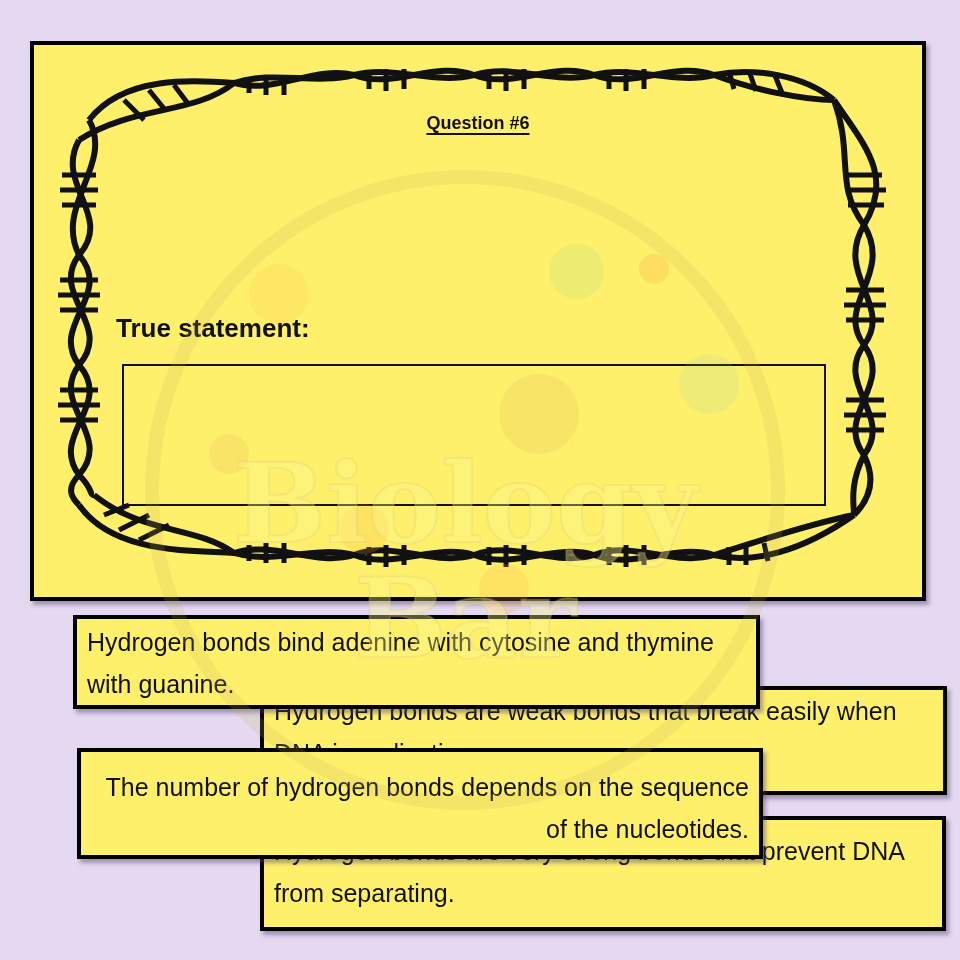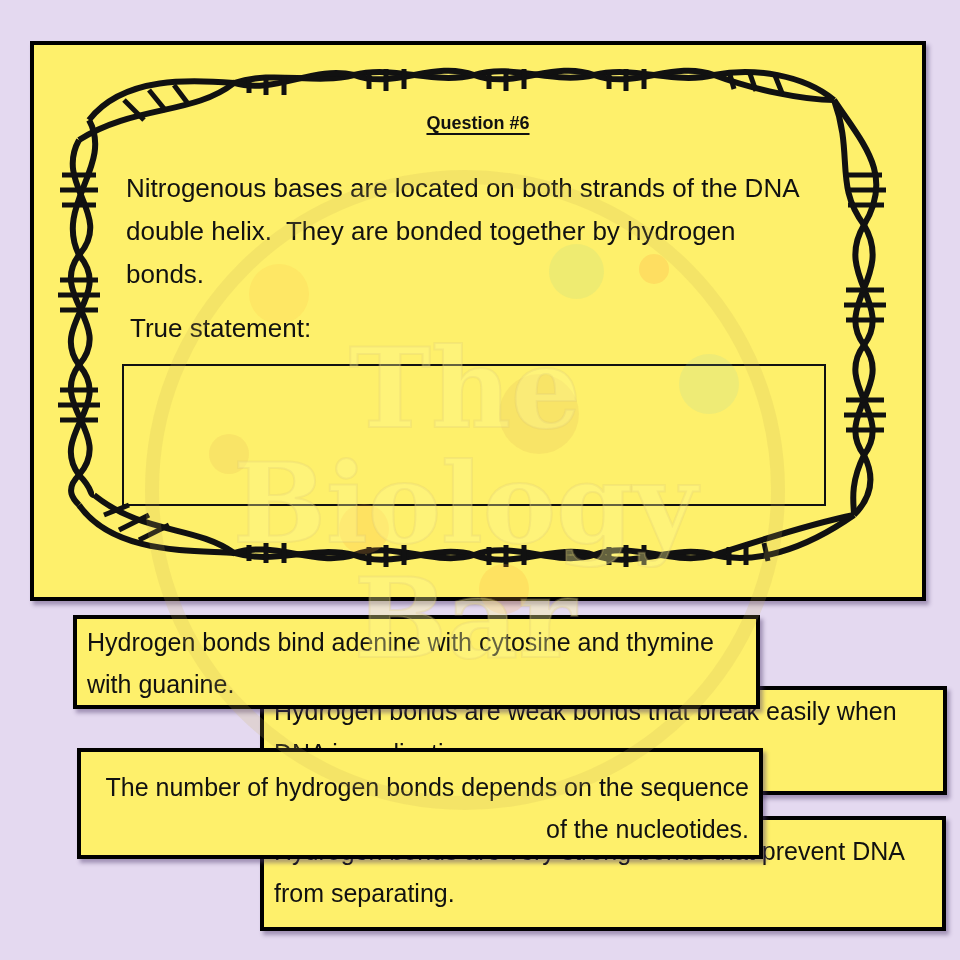--- a/index.html
+++ b/index.html
@@ -19,21 +19,21 @@
   .q-title {
     position:absolute; left:0; width:888px; top:68px; text-align:center;
     font-weight:bold; font-size:18px; text-decoration:underline;
     text-underline-offset:4px; text-decoration-thickness:2px;
   }
   .q-body {
     position:absolute; left:92px; top:122px; width:690px;
     font-size:26px; line-height:43px; white-space:pre-wrap;
   }
   .q-label {
-    position:absolute; left:96px; top:268px; font-size:26px; font-weight:normal;
+    position:absolute; left:82px; top:268px; font-size:26px; font-weight:bold;
   }
   .answer-box {
     position:absolute; left:88px; top:319px; width:700px; height:138px;
     border:2px solid #111; background:transparent;
   }
   .watermark {
     position:absolute; left:145px; top:170px; width:640px; height:640px;
     border-radius:50%; border:14px solid rgba(200,180,90,0.18);
     box-sizing:border-box; pointer-events:none; z-index:5;
   }
@@ -126,35 +126,33 @@
       <line x1="812" y1="245" x2="850" y2="245"></line>
         <line x1="810" y1="260" x2="852" y2="260"></line>
         <line x1="812" y1="275" x2="850" y2="275"></line>
       <line x1="812" y1="355" x2="850" y2="355"></line>
         <line x1="810" y1="370" x2="852" y2="370"></line>
         <line x1="812" y1="385" x2="850" y2="385"></line>
     </g>
   </svg>
 
   <div class="q-title">Question #6</div>
-  <div class="q-body">Nitrogenous bases are located on both strands of the DNA double helix.  They are bonded together by hydrogen bonds.</div>
   <div class="q-label">True statement:</div>
   <div class="answer-box"></div>
 </div>
 
 <div class="statement" style="left:73px;top:615px;width:687px;height:94px;z-index:2;">Hydrogen bonds bind adenine with cytosine and thymine with guanine.</div>
 <div class="statement" style="left:260px;top:686px;width:687px;height:109px;z-index:1;padding-top:0;">Hydrogen bonds are weak bonds that break easily when DNA is replicating.</div>
 <div class="statement" style="left:260px;top:816px;width:686px;height:115px;z-index:1;padding-top:10px;">Hydrogen bonds are very strong bonds that prevent DNA from separating.</div>
 <div class="statement" style="left:77px;top:748px;width:686px;height:111px;z-index:3;padding-top:14px;text-align:right;">The number of hydrogen bonds depends on the sequence of the nucleotides.</div>
 
 <div class="watermark">
   <div class="wm-dot" style="left:90px;top:80px;width:60px;height:60px;background:rgba(255,170,60,0.12);"></div>
   <div class="wm-dot" style="left:390px;top:60px;width:55px;height:55px;background:rgba(150,210,150,0.15);"></div>
   <div class="wm-dot" style="left:480px;top:70px;width:30px;height:30px;background:rgba(255,150,60,0.2);"></div>
   <div class="wm-dot" style="left:340px;top:190px;width:80px;height:80px;background:rgba(220,180,90,0.18);"></div>
   <div class="wm-dot" style="left:520px;top:170px;width:60px;height:60px;background:rgba(150,210,180,0.15);"></div>
   <div class="wm-dot" style="left:50px;top:250px;width:40px;height:40px;background:rgba(220,160,80,0.15);"></div>
   <div class="wm-dot" style="left:180px;top:320px;width:50px;height:50px;background:rgba(255,170,60,0.2);"></div>
   <div class="wm-dot" style="left:320px;top:380px;width:50px;height:50px;background:rgba(255,170,60,0.2);"></div>
-  <div class="wm-text" style="top:150px;">The</div>
   <div class="wm-text" style="top:265px;">Biology</div>
   <div class="wm-text" style="top:380px;">Bar</div>
 </div>
 
 </body></html>

